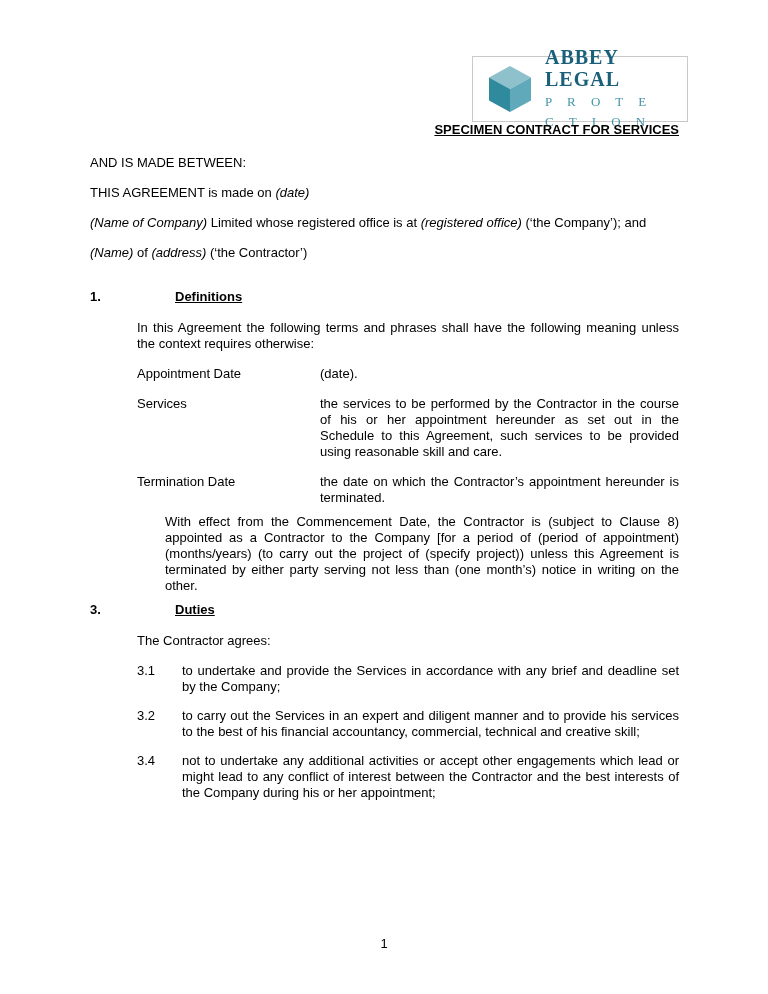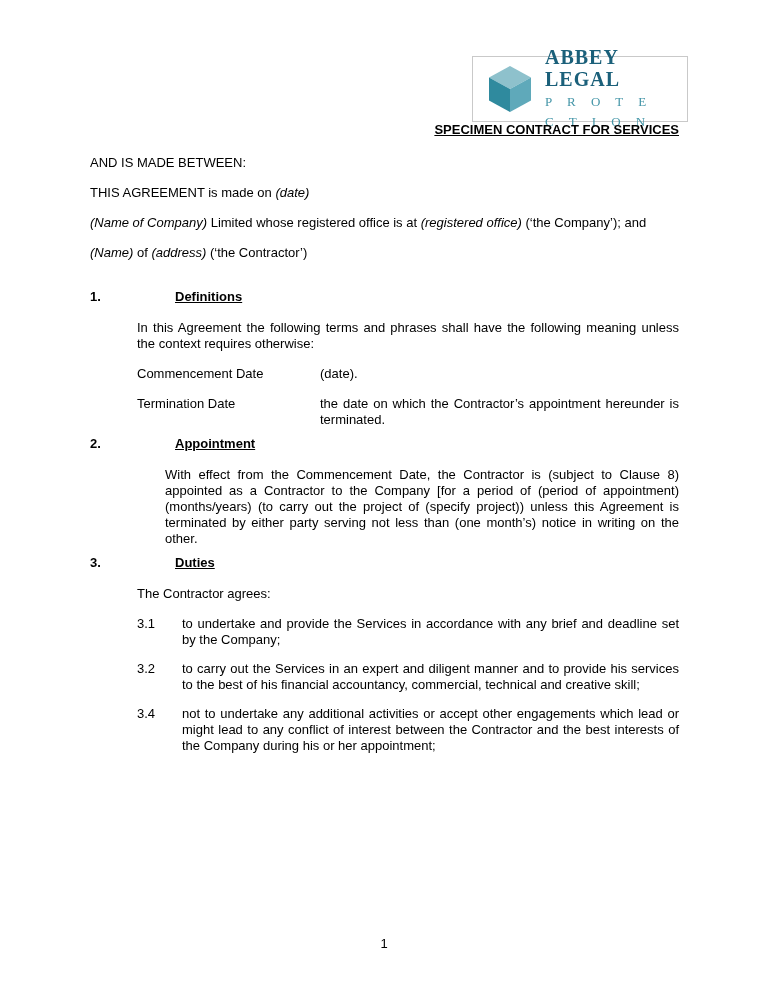--- a/index.html
+++ b/index.html
@@ -111,32 +111,33 @@
 
     <p class="para" style="margin-bottom:28px;"><i>(Name)</i><span> of </span><i>(address)</i><span> (‘the Contractor’)</span></p>
 
     <div class="sec-head">
       <span class="sec-num">1.</span><span class="sec-title">Definitions</span>
     </div>
     <div class="sec-body">
       <p class="para">In this Agreement the following terms and phrases shall have the following meaning unless the context requires otherwise:</p>
 
       <div class="def-row">
-        <div class="def-term">Commencement Date</div>
+        <div class="def-term">Appointment Date</div>
         <div class="def-text">(date).</div>
+      </div>
+      <div class="def-row">
+        <div class="def-term">Services</div>
+        <div class="def-text">the services to be performed by the Contractor in the course of his or her appointment hereunder as set out in the Schedule to this Agreement, such services to be provided using reasonable skill and care.</div>
       </div>
       <div class="def-row" style="margin-bottom:8px;">
         <div class="def-term">Termination Date</div>
         <div class="def-text">the date on which the Contractor’s appointment hereunder is terminated.</div>
       </div>
     </div>
 
-    <div class="sec-head">
-      <span class="sec-num">2.</span><span class="sec-title">Appointment</span>
-    </div>
     <div class="sec-body">
       <p class="para" style="margin-bottom:8px;margin-left:28px;">With effect from the Commencement Date, the Contractor is (subject to Clause 8) appointed as a Contractor to the Company [for a period of (period of appointment) (months/years) (to carry out the project of (specify project)) unless this Agreement is terminated by either party serving not less than (one month’s) notice in writing on the other.</p>
     </div>
 
     <div class="sec-head">
       <span class="sec-num">3.</span><span class="sec-title">Duties</span>
     </div>
     <div class="sec-body">
       <p class="para">The Contractor agrees:</p>
 

